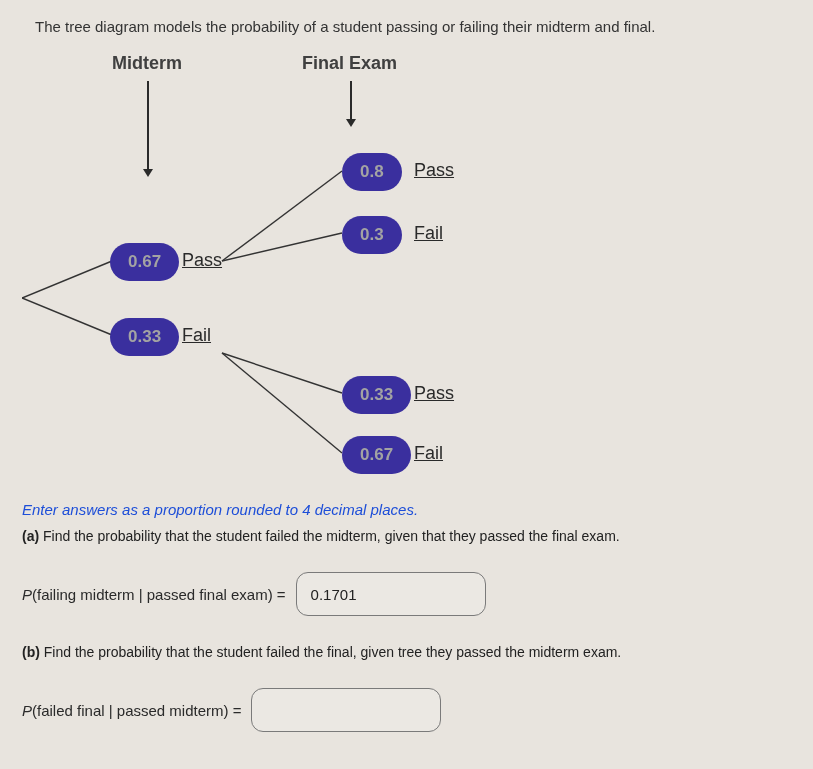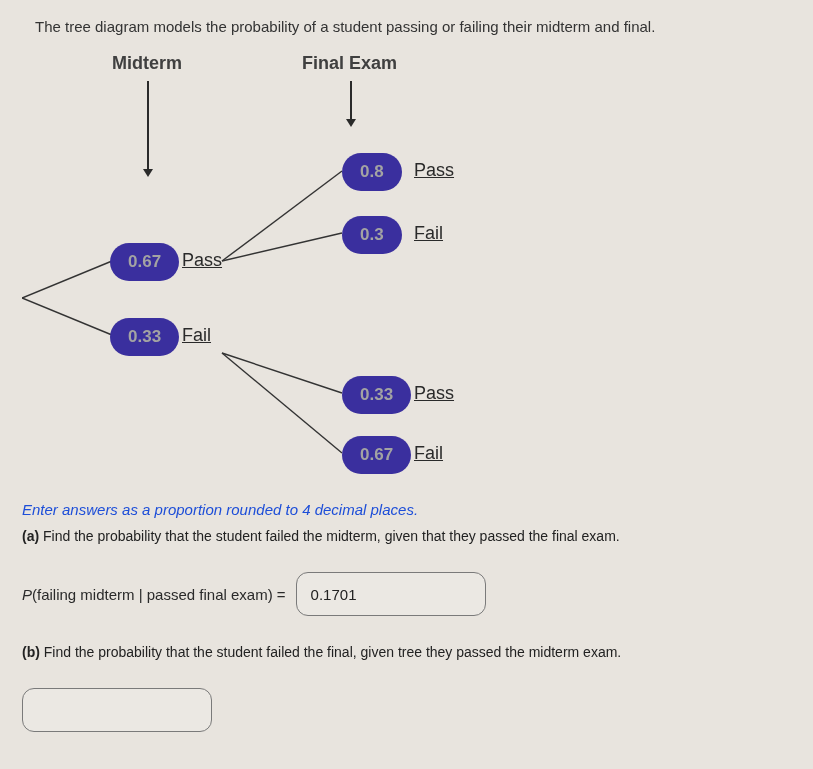--- a/index.html
+++ b/index.html
@@ -153,14 +153,17 @@
   </span>
   <div class="answer-box">0.1701</div>
 </div>
 
 <div class="question">
   <span class="bold">(b)</span>
   <span>Find the probability that the student failed the final, given tree they passed the midterm exam.</span>
 </div>
 
 <div class="formula-row">
+  <span>
+    <span class="ital">P</span><span>(failed final | passed midterm) =</span>
+  </span>
   <div class="answer-box"></div>
 </div>
 
 </body></html>

